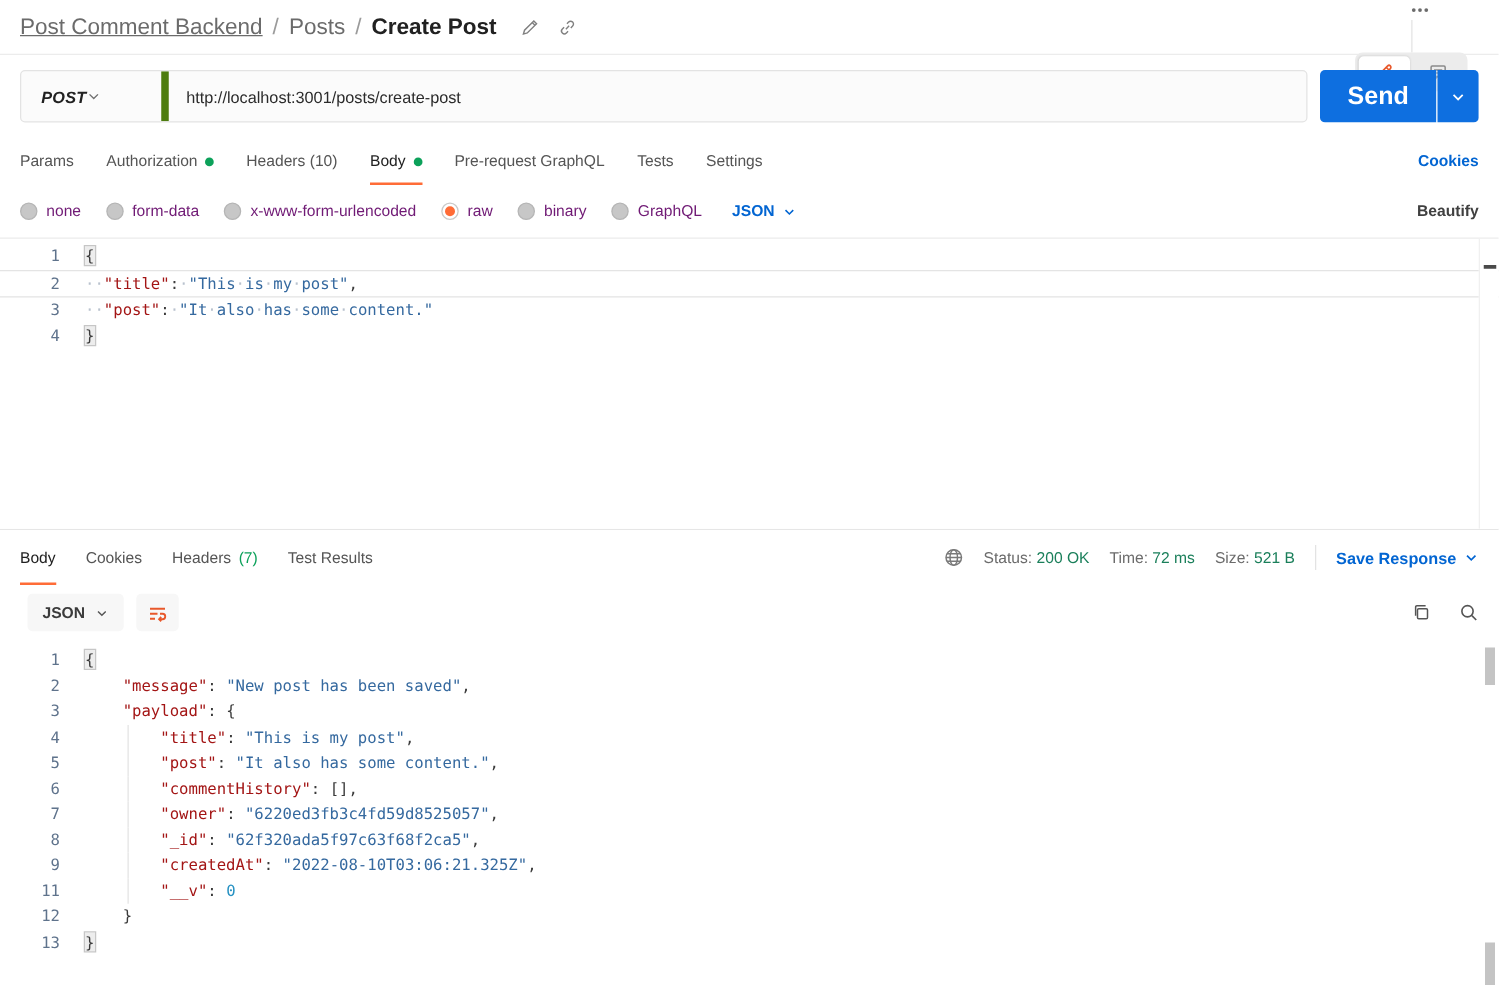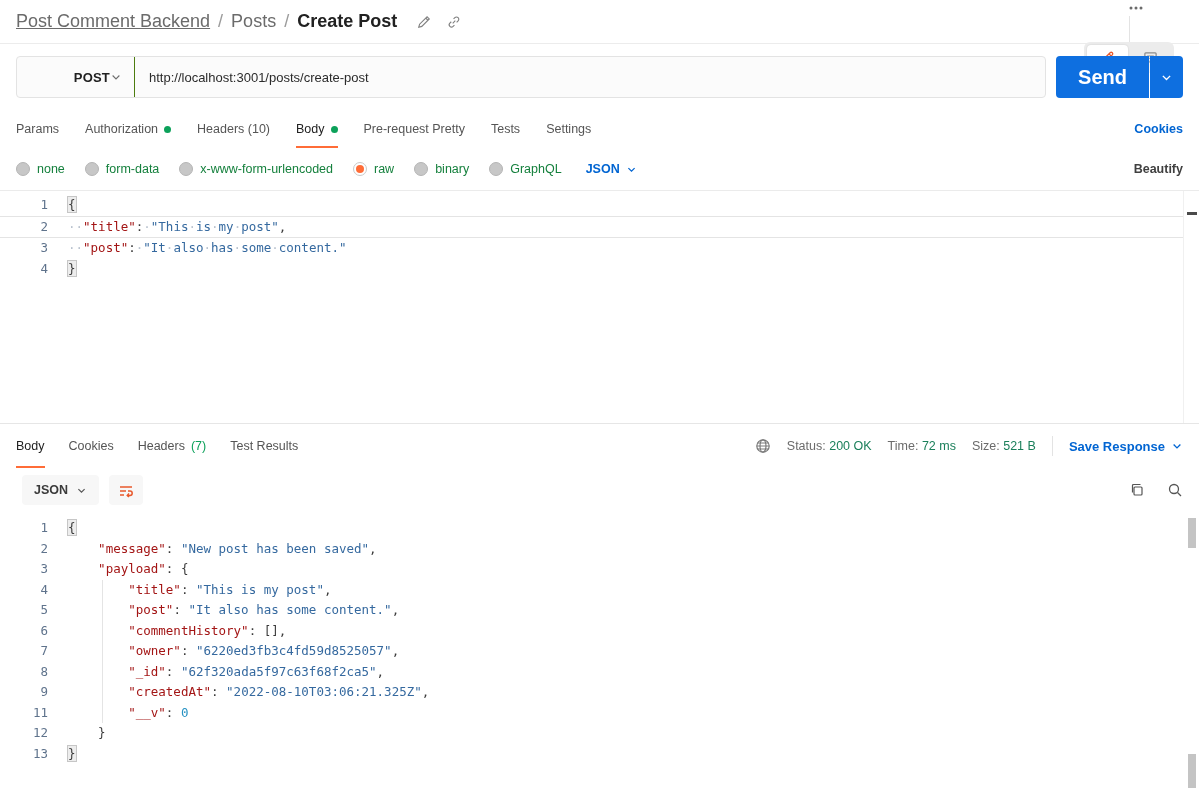--- a/index.html
+++ b/index.html
@@ -24,42 +24,42 @@
   .more-actions { margin-left:14px; color:#6B6B6B; cursor:pointer; display:flex; }
   .vdivider { width:1px; height:26px; background:#E3E3E3; margin:0 16px; }
   .pane-toggle { background:#ECECEC; border-radius:6px; padding:3px; display:flex; gap:2px; }
   .pane-btn { padding:5px 13px; border-radius:4px; display:flex; align-items:center; cursor:pointer; color:#8A8A8A; }
   .pane-btn.active { background:#fff; box-shadow:0 0 2px rgba(0,0,0,.15); color:#E8582B; }
 
   
   .url-row { height:66px; display:flex; align-items:center; padding:0 16px; gap:10px; flex:none; }
   .url-field { flex:1; height:42px; display:flex; align-items:stretch; background:#FBFBFB;
     border:1px solid #E3E3E3; border-radius:4px; overflow:hidden; }
-  .method-select { width:118px; display:flex; align-items:center; justify-content:flex-end;
-    padding:0 12px 0 16px; cursor:pointer; border-right:1px solid #4d7c0f; }
+  .method-select { width:118px; display:flex; align-items:center; justify-content:flex-start;
+    padding:0 12px 0 16px; cursor:pointer; border-right:6px solid #4d7c0f;font-style:italic; }
   .method-label { font-size:13px; font-weight:700; color:#212121; letter-spacing:.2px; }
   .url-input { flex:1; display:flex; align-items:center; padding:0 14px; font-size:13px; color:#2B2B2B; }
   .send-split { height:42px; display:flex; align-items:stretch; border-radius:4px; overflow:hidden; flex:none; }
   .send-main { background:#0E6FE0; color:#fff; font-size:20px; font-weight:700; display:flex;
     align-items:center; padding:0 22px; cursor:pointer; }
   .send-sep { width:1px; background:rgba(255,255,255,.35); }
   .send-caret { background:#0E6FE0; color:#fff; display:flex; align-items:center; padding:0 10px; cursor:pointer; }
 
   
   .req-tabs-row { height:38px; display:flex; align-items:stretch; padding:0 16px; flex:none; }
   .tabs { display:flex; gap:26px; }
   .tab { display:flex; align-items:center; gap:6px; font-size:12.5px; color:#555;
     cursor:pointer; border-bottom:2px solid transparent; padding-top:2px; }
   .tab.active { color:#212121; border-bottom-color:#FF6C37;justify-content:flex-end; }
   .tab-dot { width:7px; height:7px; border-radius:50%; background:#0CA15A; }
   .cookies-link { margin-left:auto; align-self:center; font-size:12.5px; font-weight:700; color:#0265D2; cursor:pointer; }
 
   
   .mode-row { height:42px; display:flex; align-items:center; padding:0 16px; gap:20px; flex:none; }
-  .mode { display:flex; align-items:flex-start; gap:7px; font-size:12.5px; color:#15803d; cursor:pointer; }
+  .mode { display:flex; align-items:flex-start; gap:7px; font-size:12.5px; color:#701a75; cursor:pointer; }
   .radio { width:14px; height:14px; border-radius:50%; background:#C7C7C7; border:1px solid #B5B5B5; position:relative; }
   .mode.selected .radio { background:#fff; border-color:#C9C9C9; }
   .mode.selected .radio::after { content:""; position:absolute; inset:2px; border-radius:50%; background:#FF6C37; }
   .lang-select { display:flex; align-items:center; gap:6px; color:#0265D2; font-size:12.5px;
     font-weight:700; cursor:pointer; margin-left:4px; }
   .beautify-link { margin-left:auto; font-size:12.5px; font-weight:700; color:#404040; cursor:pointer; }
 
   
   .editor { position:relative; font-family:"DejaVu Sans Mono", monospace; font-size:12.5px;
     background:#fff; overflow:hidden; }
@@ -213,21 +213,21 @@
           <span class="tab-dot"></span>
         </div>
         <div class="tab">
           <span>Headers (10)</span>
         </div>
         <div class="tab active">
           <span>Body</span>
           <span class="tab-dot"></span>
         </div>
         <div class="tab">
-          <span>Pre-request Pretty</span>
+          <span>Pre-request GraphQL</span>
         </div>
         <div class="tab">
           <span>Tests</span>
         </div>
         <div class="tab">
           <span>Settings</span>
         </div>
       </div>
     <span class="cookies-link">Cookies</span>
   </div>

